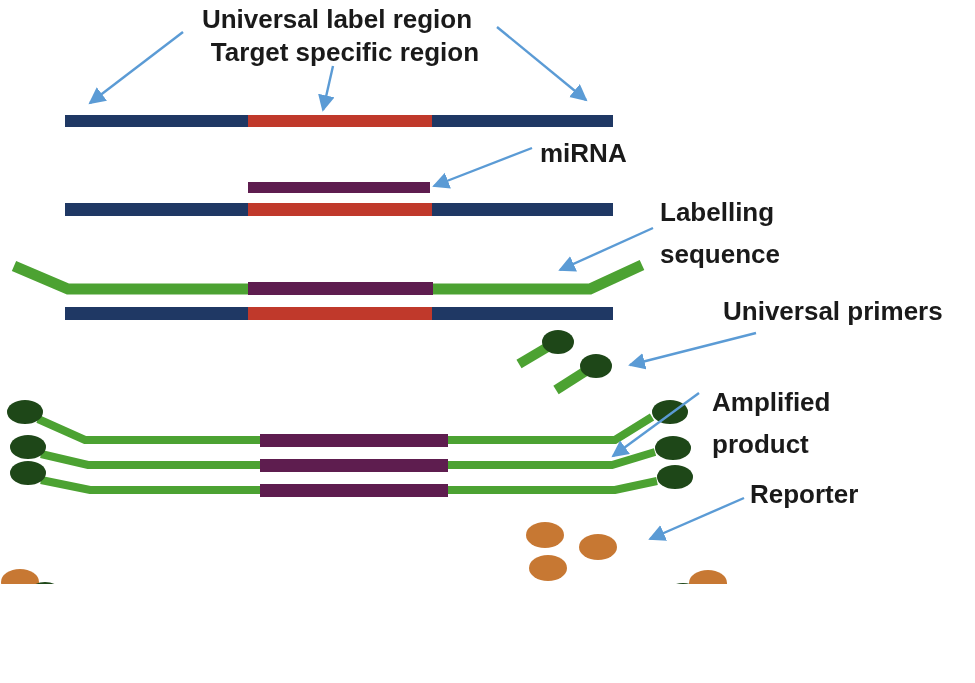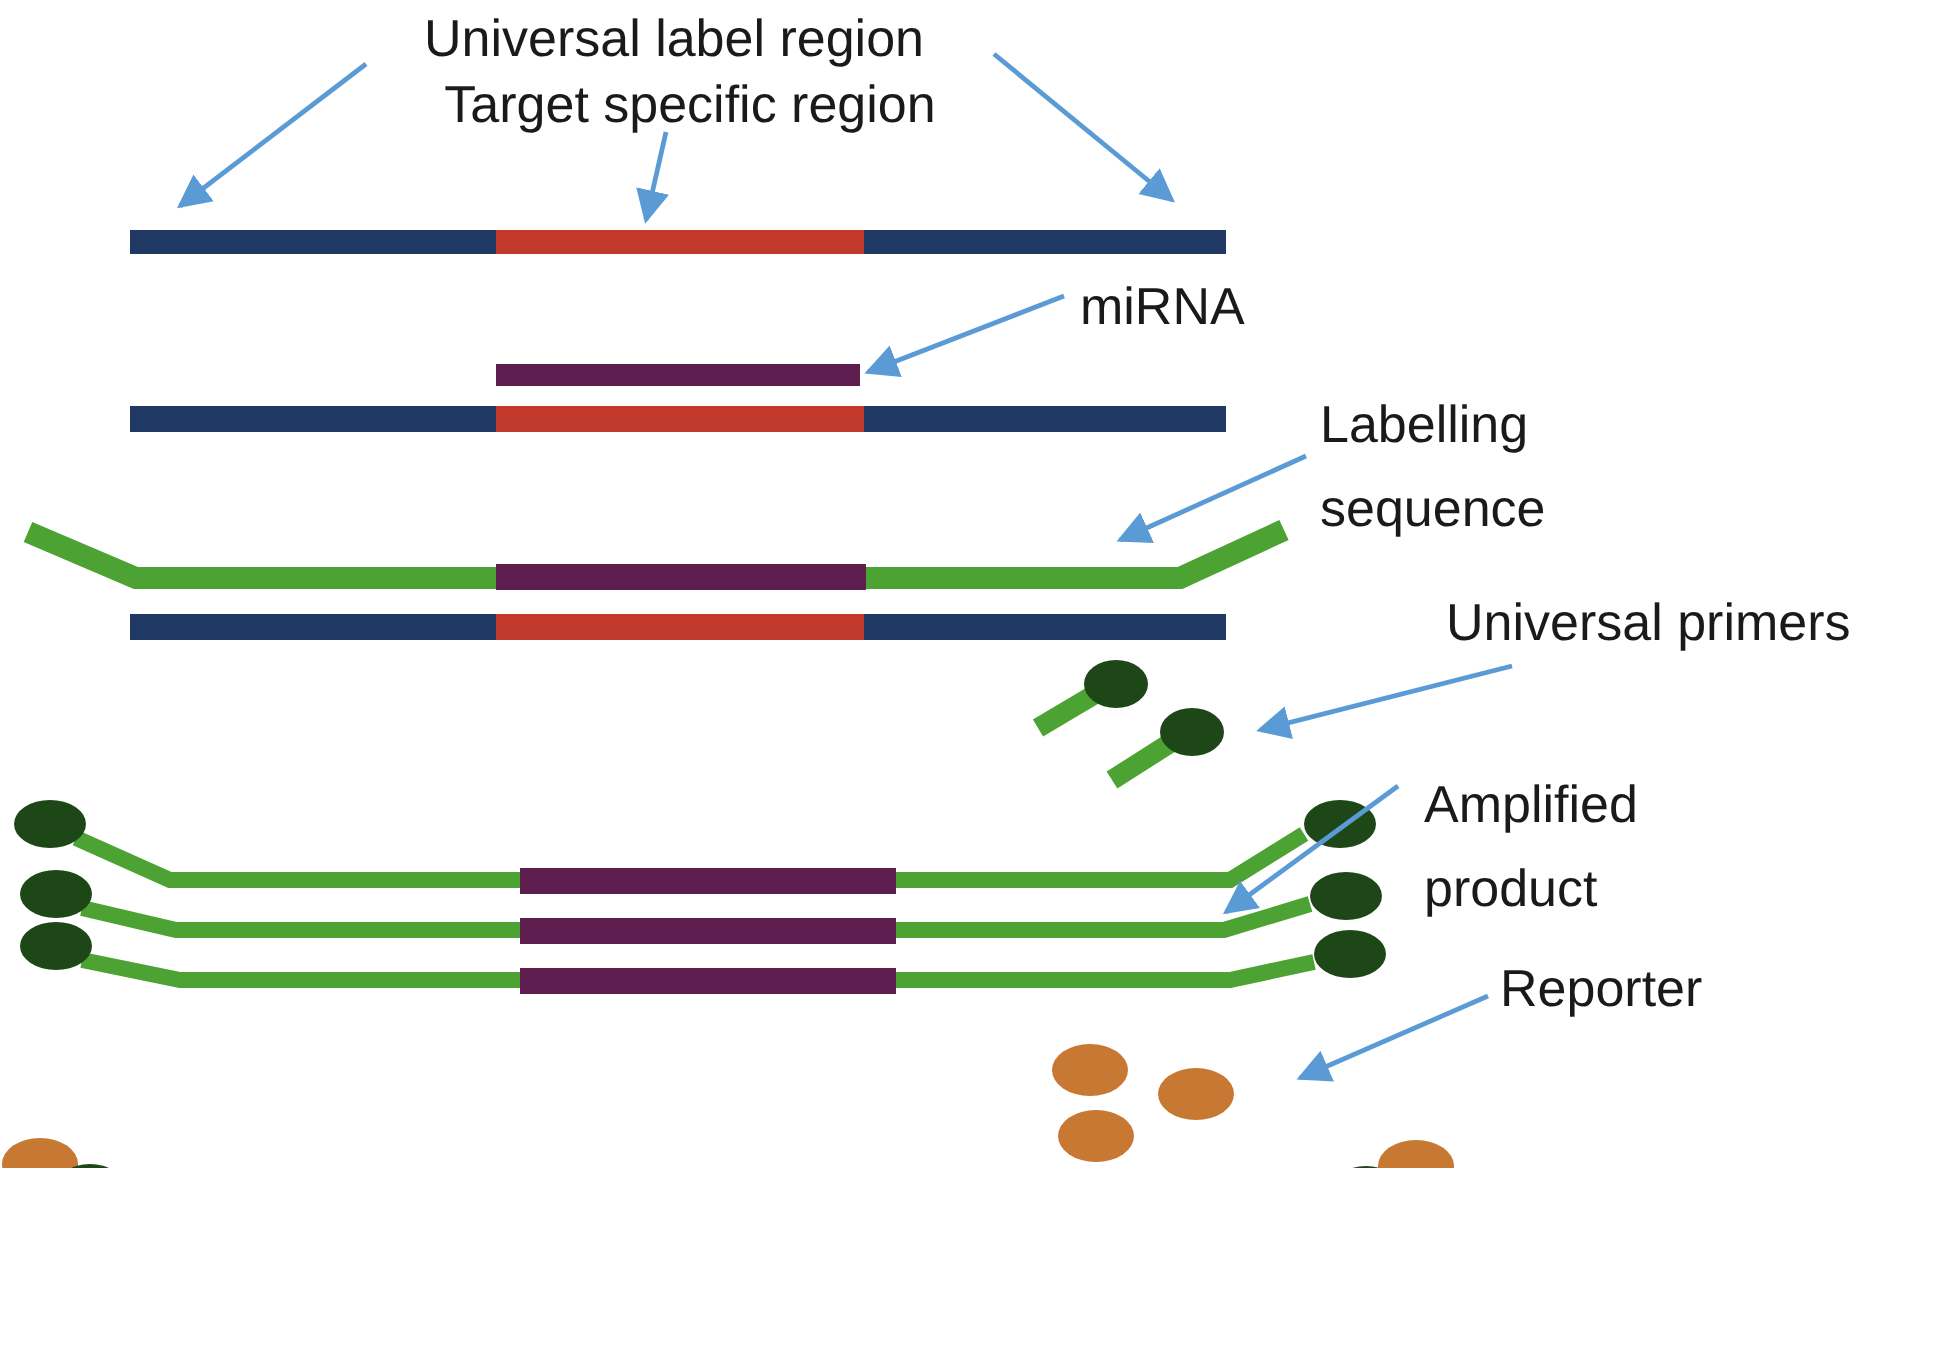--- a/index.html
+++ b/index.html
@@ -1,16 +1,16 @@
 <!DOCTYPE html>
 <html><head>
 <meta charset="utf-8">
 <style>
   html,body{margin:0;padding:0;background:#ffffff;}
-  .stage{position:relative;width:975px;height:584px;background:#ffffff;overflow:hidden;}
+  .stage{position:relative;width:975px;height:584px;background:#ffffff;overflow:hidden;font-weight:bold;}
   svg{display:block;}
   .lbl{font-family:"Liberation Sans", sans-serif;fill:#1a1a1a;}
   .lbl-26{font-size:26px;}
 </style>
 </head>
 <body>
 
 <div class="stage">
 <svg width="975" height="683" viewBox="0 0 975 683">
   <defs>

